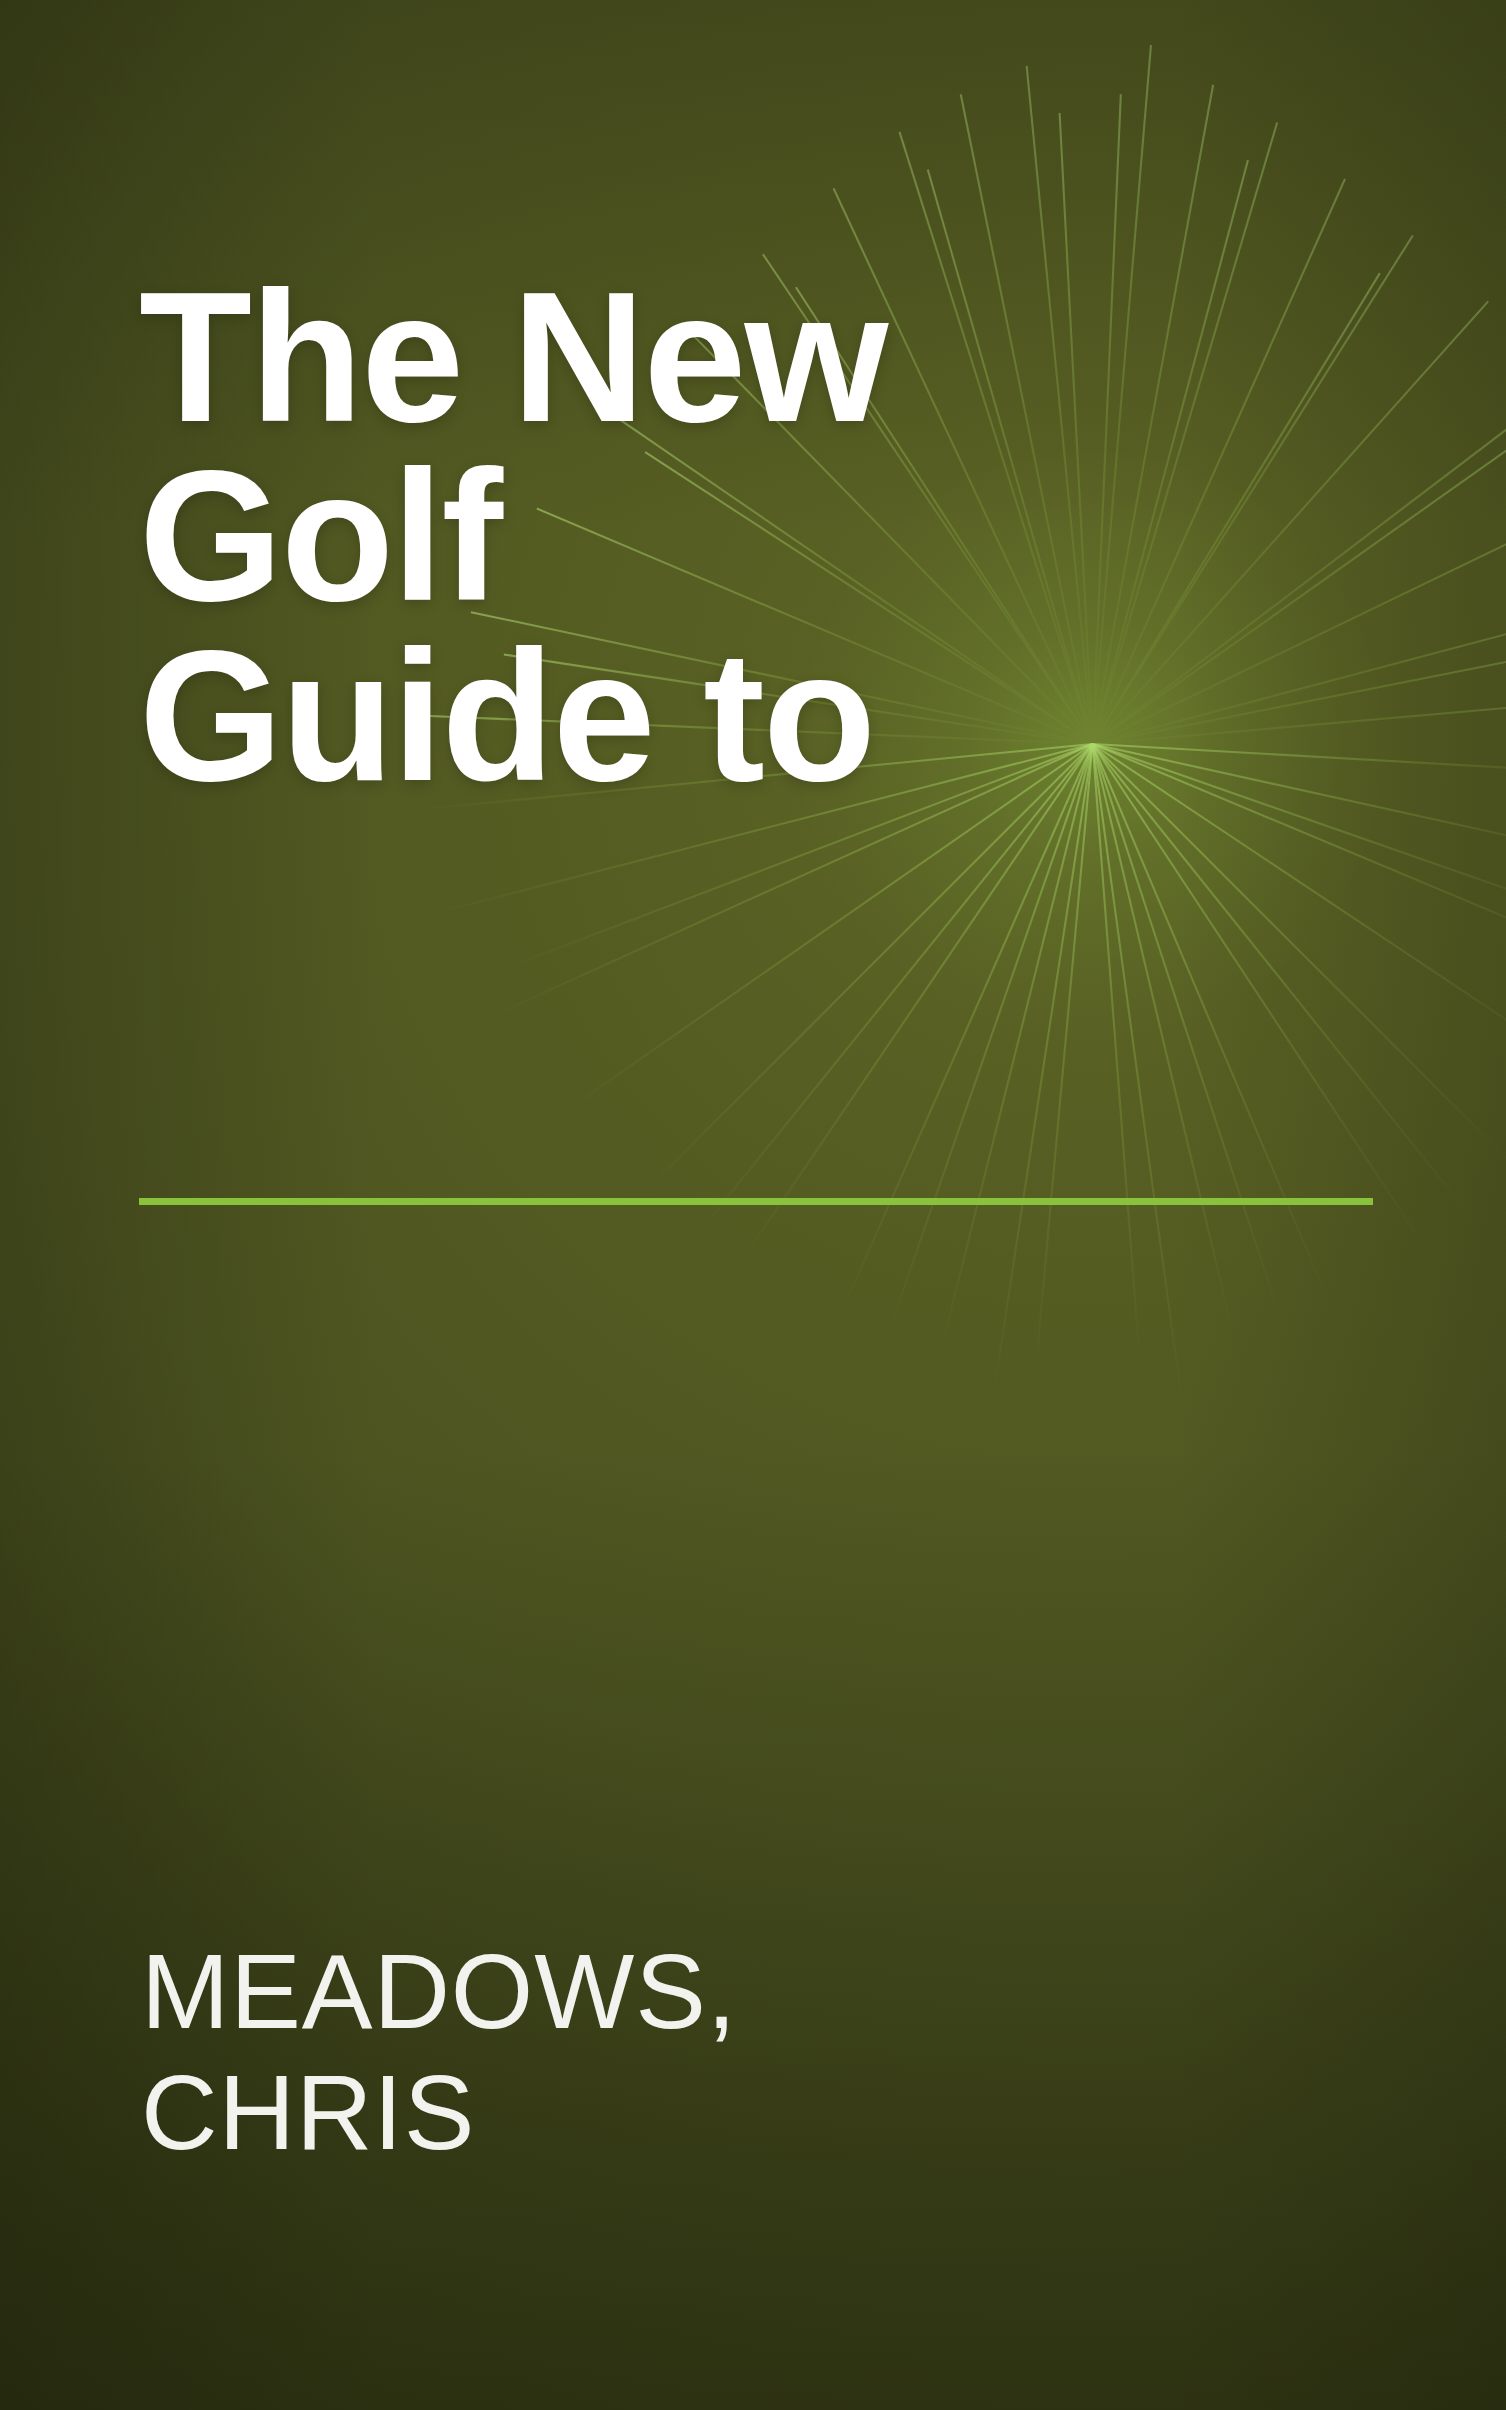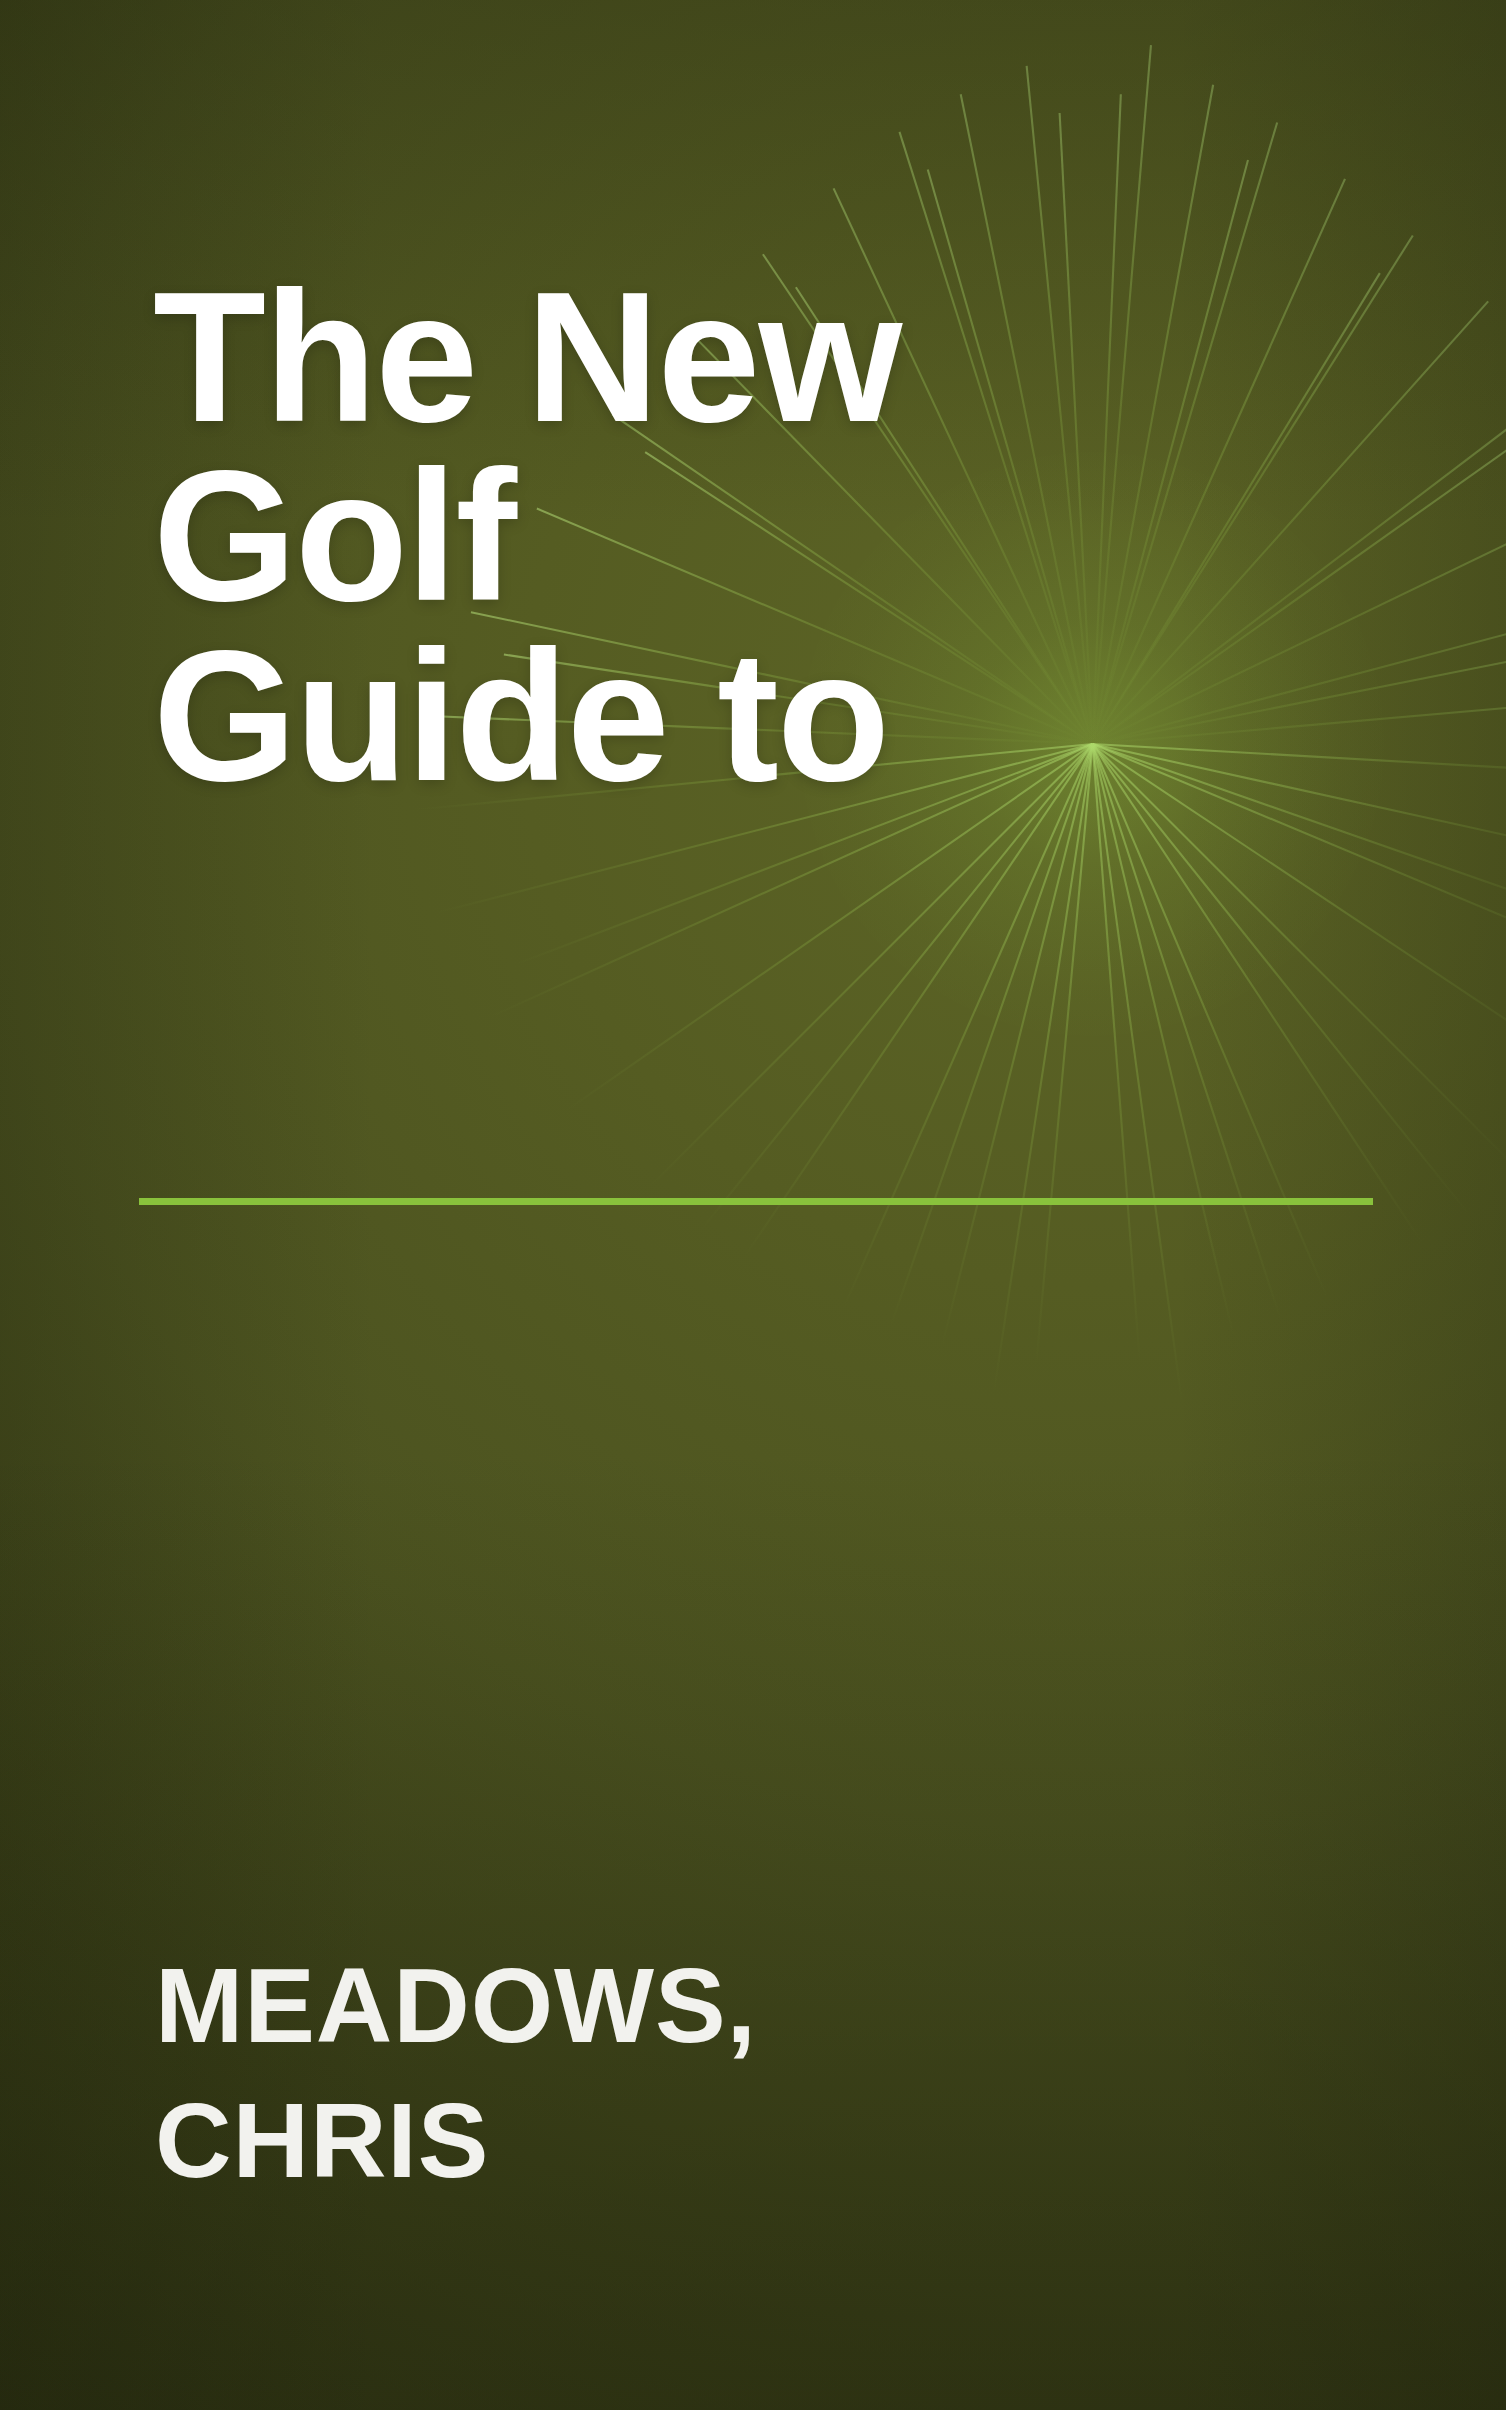--- a/index.html
+++ b/index.html
@@ -43,21 +43,21 @@
     top: 744px;
     width: 584px;
     height: 584px;
     margin-left: -292px;
     margin-top: -292px;
     background: radial-gradient(circle, rgba(150,200,70,0.30) 0%, rgba(140,190,65,0.13) 30%, rgba(130,180,60,0.03) 60%, rgba(0,0,0,0) 75%);
     border-radius: 50%;
   }
   .title-block {
     position: absolute;
-    left: 153px;
+    left: 139px;
     top: 268px;
     width: 1224px;
   }
   .title {
     margin: 0;
     color: #ffffff;
     font-size: 185px;
     line-height: 0.97;
     font-weight: bold;
     letter-spacing: -1.9px;
@@ -71,25 +71,25 @@
     height: 6.6px;
     background: #89c23c;
   }
   .author-block {
     position: absolute;
     left: 139px;
     top: 1930px;
     width: 1224px;
   }
   .author {
-    margin: 16px;
+    margin: 2px;
     color: #f2f2ee;
     font-size: 106px;
     line-height: 1.12;
-    font-weight: bold;
+    font-weight: normal;
     letter-spacing: 0.9px;
   }
 </style>
 </head>
 <body>
 
 <div class="cover">
 
   <div class="bg-base"></div>
 

